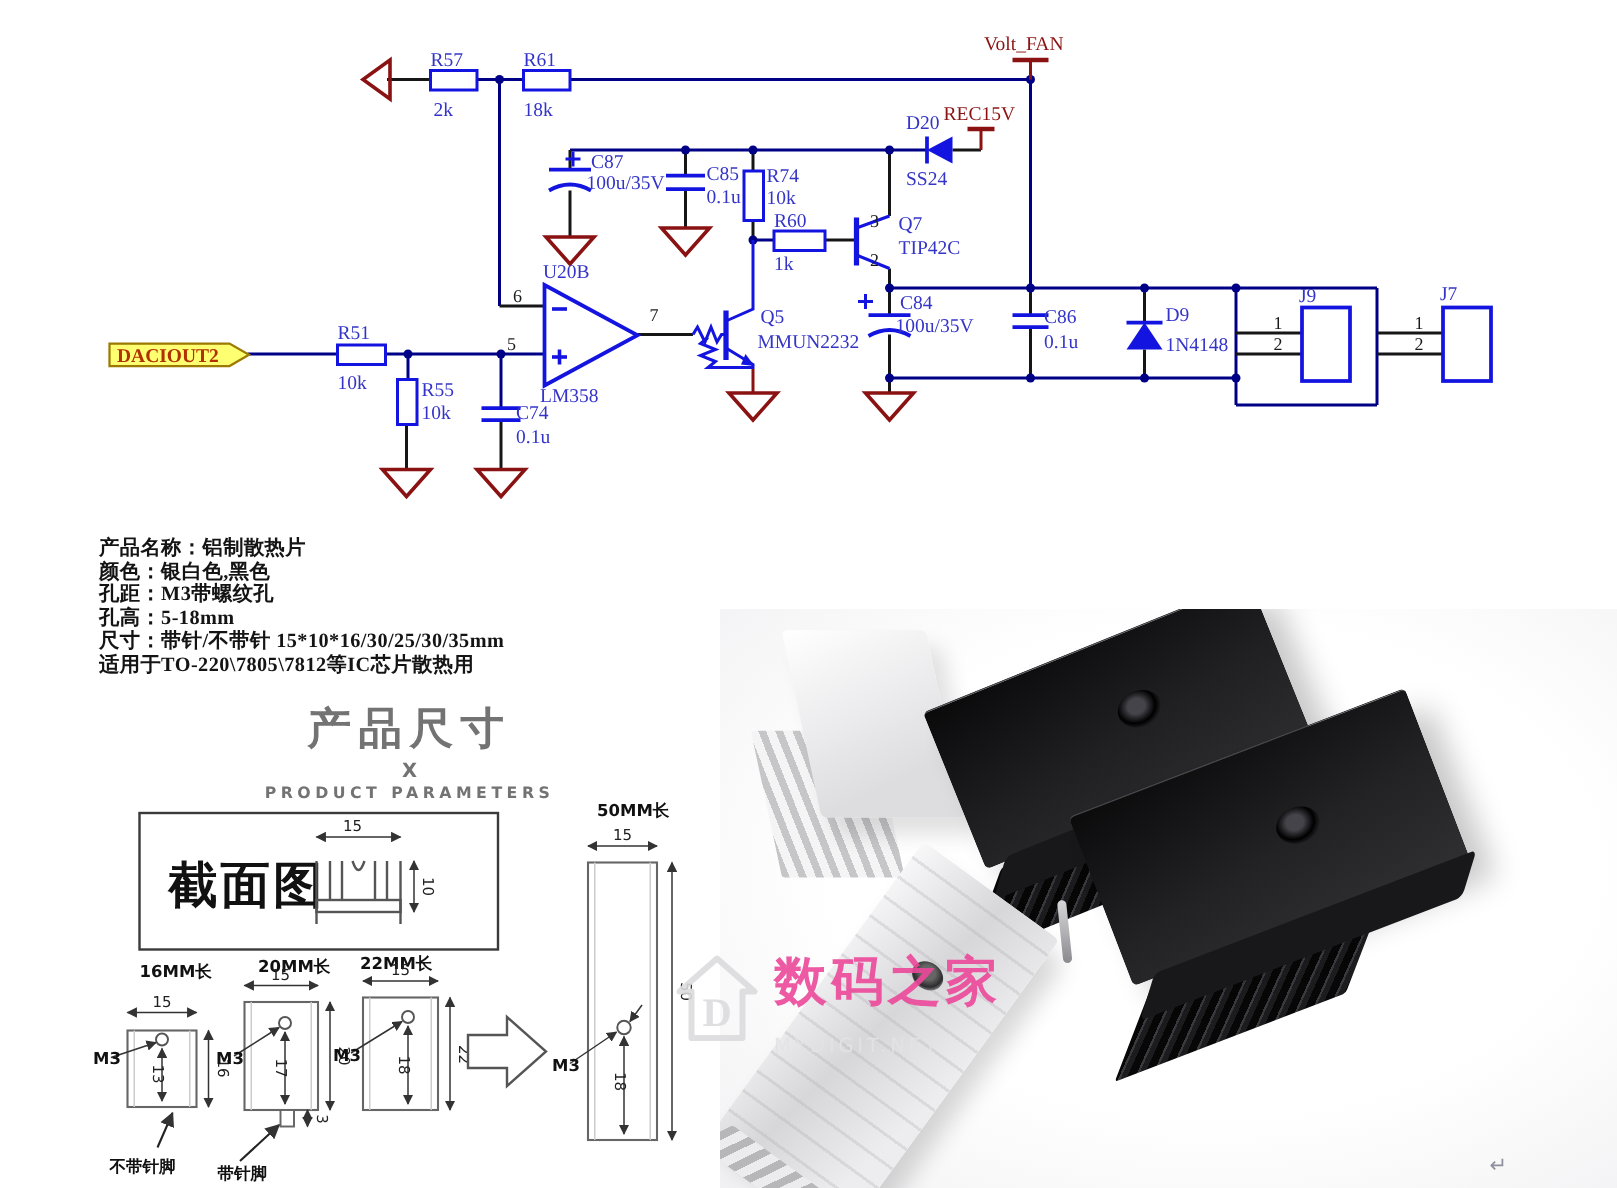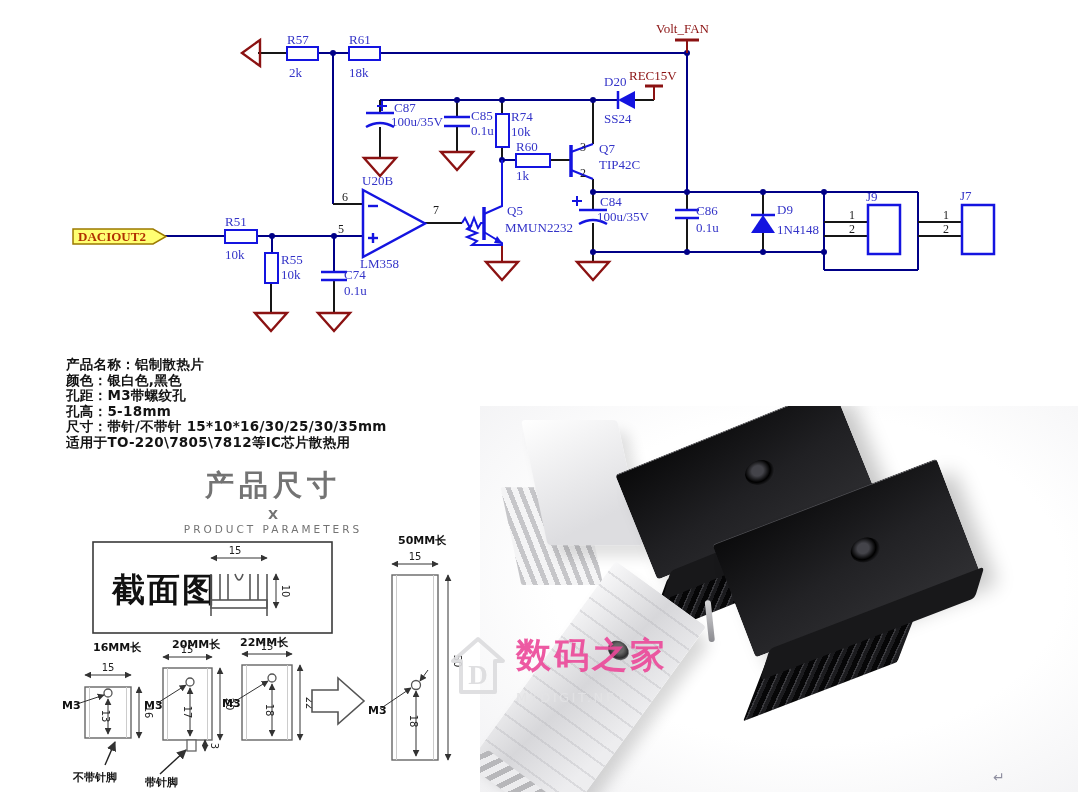--- a/index.html
+++ b/index.html
@@ -3,25 +3,25 @@
 <meta charset="utf-8">
 <style>
   html,body{margin:0;padding:0;background:#fff;}
   #page{position:relative;width:1078px;height:792px;background:#fff;overflow:hidden;
         font-family:"DejaVu Sans",sans-serif;}
   svg text{font-family:"Liberation Serif",serif;}
   .dimtext{font-family:"DejaVu Sans",sans-serif;font-size:10px;fill:#222;}
   .dimlabel{font-family:"DejaVu Sans",sans-serif;font-size:11px;font-weight:bold;fill:#111;}
   .cnbig{font-family:"DejaVu Sans",sans-serif;font-weight:bold;fill:#111;}
   
-  #specs{position:absolute;left:66px;top:357px;font-size:13.5px;font-weight:700;color:#141414;line-height:15.6px;letter-spacing:.3px;}
+  #specs{position:absolute;left:66px;top:357px;font-size:13.5px;font-weight:700;color:#141414;line-height:15.6px;letter-spacing:.3px;font-family:Liberation Serif, serif;}
   #dim-heading{position:absolute;left:166px;top:466px;width:214px;text-align:center;color:#737373;}
   #dim-heading .zh{font-size:29px;font-weight:800;letter-spacing:5px;}
   #dim-heading .x{font-size:13px;font-weight:700;margin-top:1px;}
-  #dim-heading .en{font-size:10.5px;font-weight:400;letter-spacing:3px;margin-top:1px;}
+  #dim-heading .en{font-size:10.5px;font-weight:700;letter-spacing:3px;margin-top:1px;}
   
   #photo-area{position:absolute;left:480px;top:406px;width:598px;height:386px;overflow:hidden;
       background:radial-gradient(ellipse at 55% 45%, #ffffff 55%, #f1f1f3 100%);}
   .hs{position:absolute;}
   .hs .face{position:absolute;border-radius:4px;}
   .hs .fins{position:absolute;border-radius:2px;}
   .hs .hole{position:absolute;border-radius:50%;}
   .hs .pin{position:absolute;width:6px;border-radius:3px;background:linear-gradient(180deg,#d6d6d8,#8f8f94);}
   #watermark{position:absolute;left:450px;top:636px;display:flex;align-items:flex-start;gap:10px;z-index:6;opacity:.9;}
   #watermark .wm-zh{font-size:35px;font-weight:800;color:#ec4899;letter-spacing:3px;line-height:38px;}

